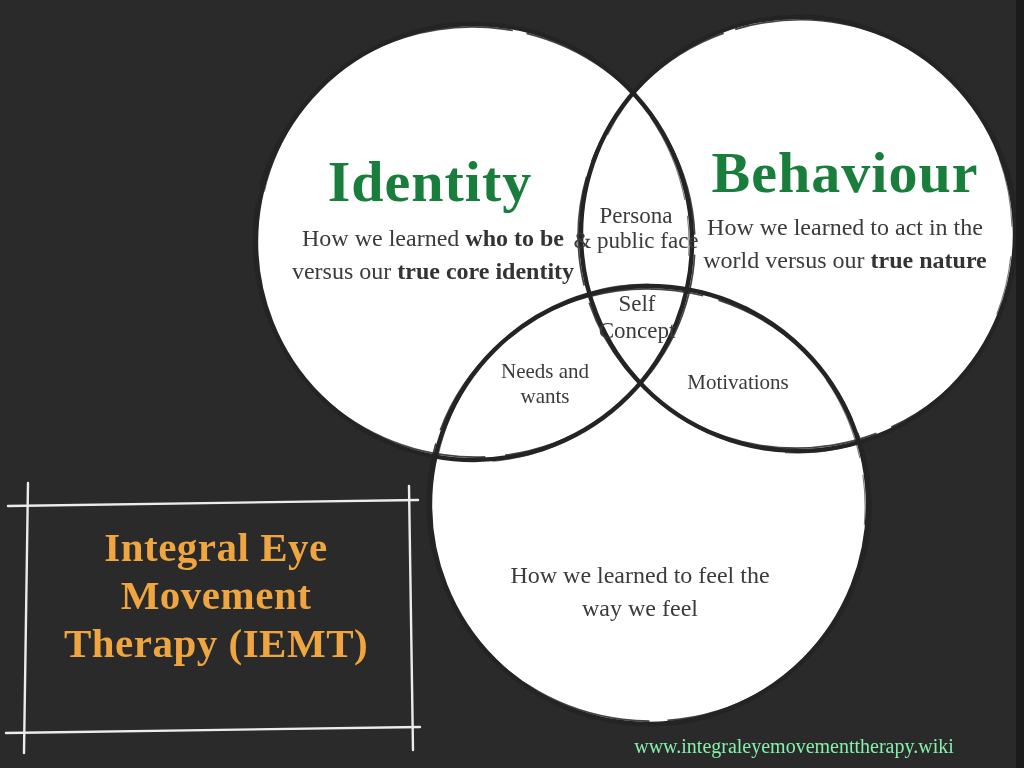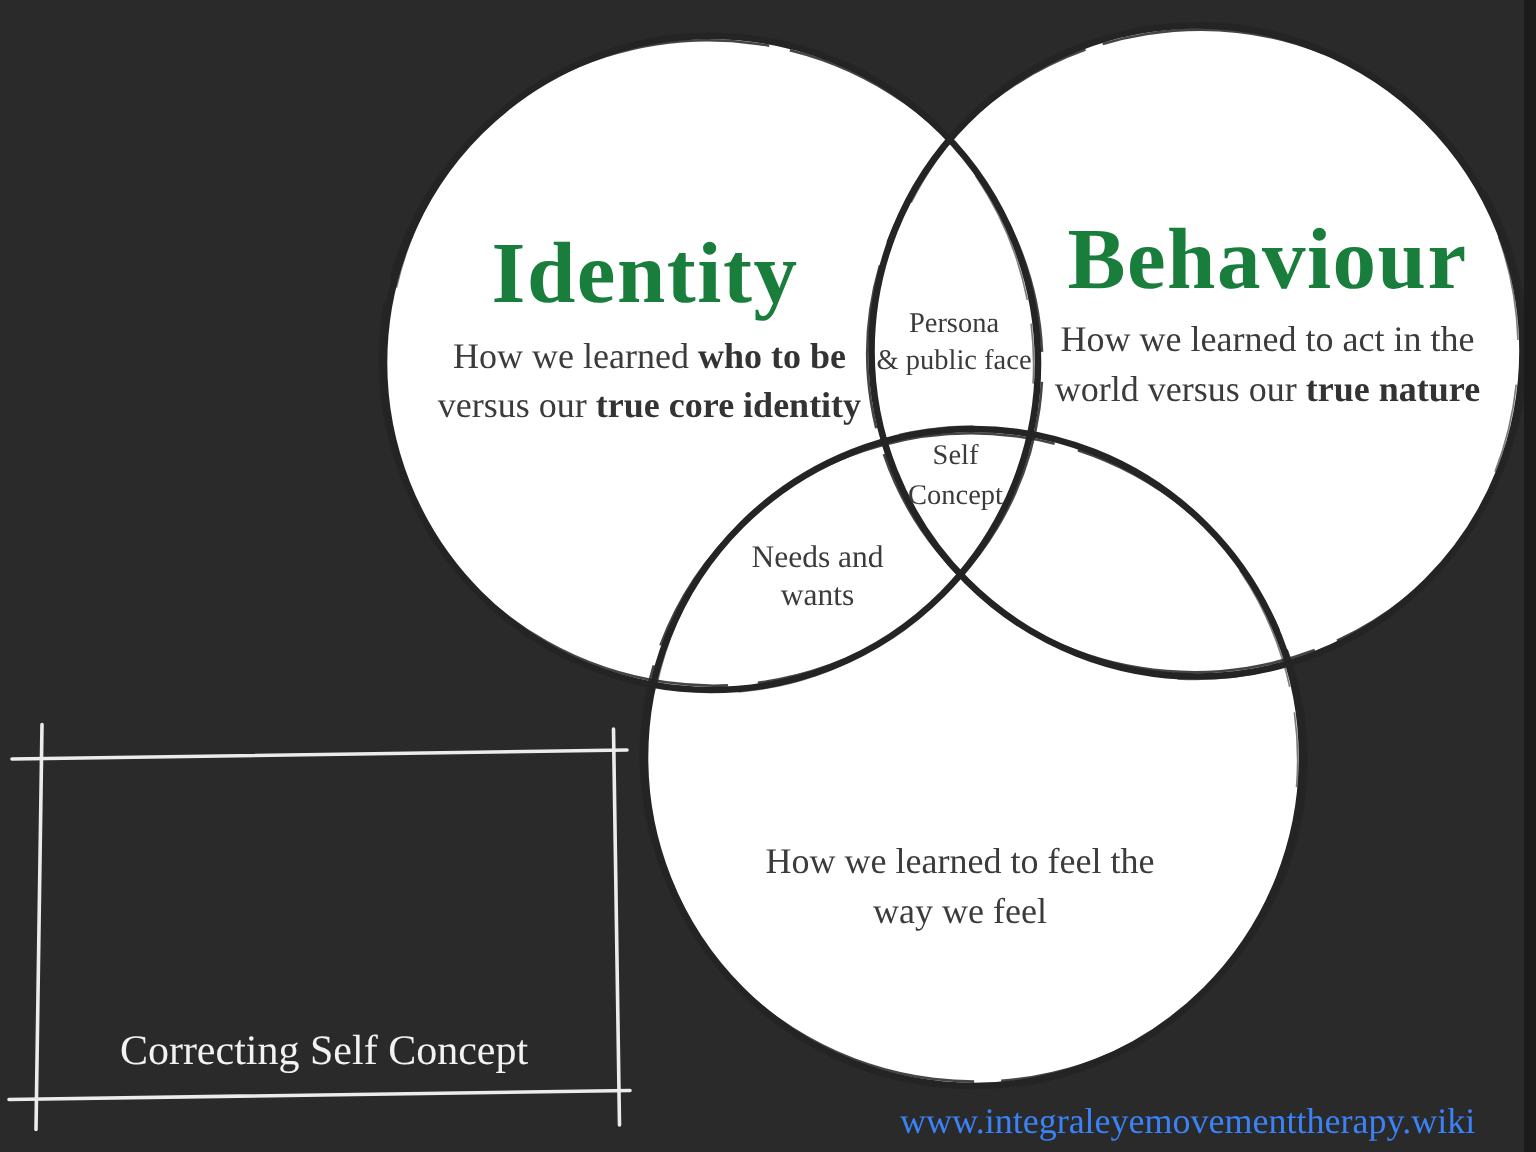--- a/index.html
+++ b/index.html
@@ -21,40 +21,40 @@
     letter-spacing: 1px;
   }
   .circle-desc {
     font-size: 24px;
     color: #3b3b3b;
     line-height: 33px;
   }
   .circle-desc b { font-weight: 700; color: #333; }
   .overlap-label {
     color: #3b3b3b;
-    font-size: 19px;
+    font-size: 23px;
     line-height: 25px;
   }
   .overlap-label.mid { font-size: 21px; text-align: center; }
   .badge-title {
     color: #f0a640;
     font-size: 41px;
     font-weight: 700;
     line-height: 48px;
     letter-spacing: 0.5px;
   }
   .badge-subtitle {
     color: #f2f2f2;
     font-size: 28px;
     line-height: 30px;
   }
   .footer-url {
-    color: #3b82f6;
-    font-size: 24px;
-    text-align: left;
+    color: #86efac;
+    font-size: 20px;
+    text-align: center;
   }
 </style>
 </head>
 <body>
 
 <div class="canvas">
 
   <svg class="layer" width="1024" height="768" viewBox="0 0 1024 768">
 
     <g>
@@ -111,18 +111,23 @@
   <div class="txt overlap-label" style="left:552px; top:290px; width:170px; line-height:27px;">
     <span>Self</span><br>
     <span>Concept</span>
   </div>
 
   <div class="txt overlap-label mid" style="left:460px; top:359px; width:170px;">
     <span>Needs and</span><br>
     <span>wants</span>
   </div>
 
+  <div class="txt overlap-label mid" style="left:648px; top:370px; width:180px;">Motivations</div>
 
-  <div class="txt badge-subtitle" style="left:26px; top:686px; width:380px;">Correcting Self Concept</div>
+  <div class="txt badge-title" style="left:26px; top:523px; width:380px;">
+    <span>Integral Eye</span><br>
+    <span>Movement</span><br>
+    <span>Therapy (IEMT)</span>
+  </div>
 
   <div class="txt footer-url" style="left:600px; top:735px; width:388px;">www.integraleyemovementtherapy.wiki</div>
 
 </div>
 
 </body></html>

